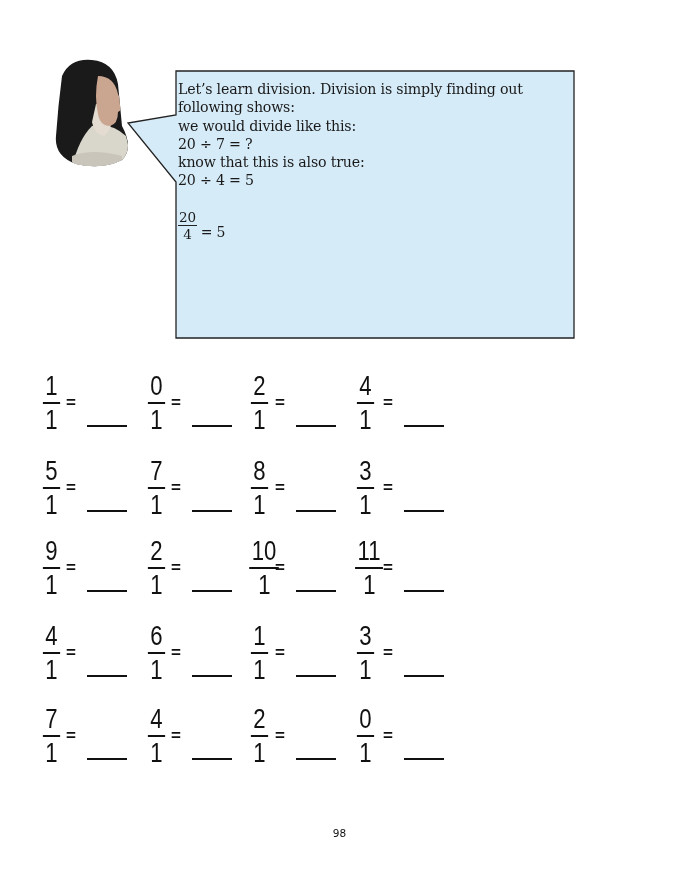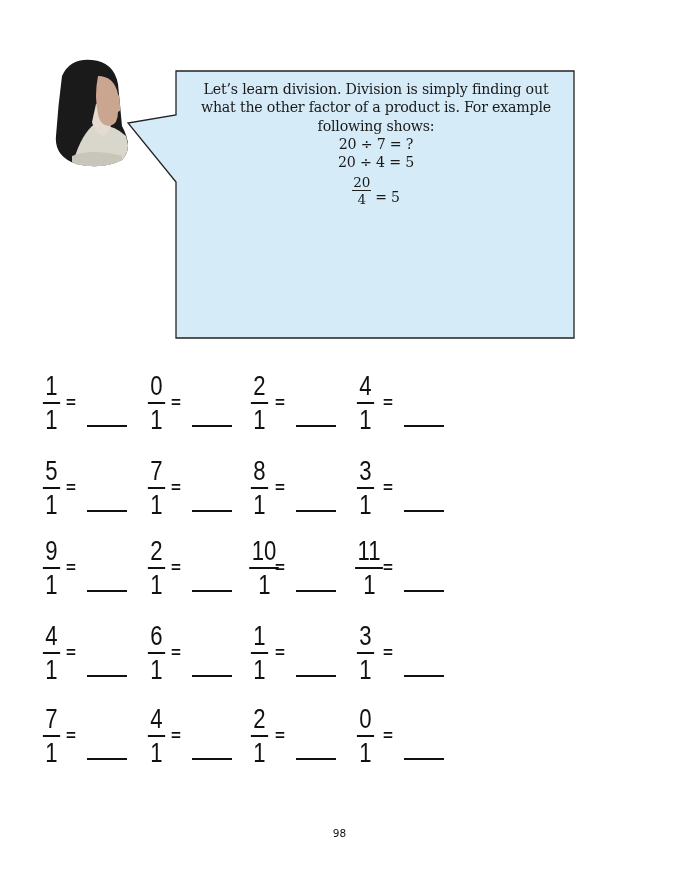--- a/index.html
+++ b/index.html
@@ -3,26 +3,26 @@
 <meta charset="utf-8">
 <style>
   html, body { margin: 0; padding: 0; background: #ffffff; }
   body { width: 679px; height: 885px; position: relative; overflow: hidden; font-family: "DejaVu Serif", serif; }
 
   .portrait { position: absolute; left: 52px; top: 56px; width: 82px; height: 112px; }
   .bubble-svg { position: absolute; left: 0; top: 0; width: 679px; height: 400px; pointer-events: none; }
 
   .bubble-text {
     position: absolute; left: 178px; top: 80px; width: 396px;
-    text-align: center; color: #1a1a1a;
+    color: #1a1a1a;
     font-family: "DejaVu Serif", serif; font-size: 14.2px; line-height: 18.3px;
     letter-spacing: -0.2px;
   }
   .bubble-text .ln { display: block; }
-  .frac-ex { display: inline-flex; align-items: center; margin-top: 4px; }
+  .frac-ex { display: inline-flex; align-items: center; margin-top: 20px; }
   .frac-ex .f { display: inline-flex; flex-direction: column; align-items: center; line-height: 15px; }
   .frac-ex .num { border-bottom: 1.3px solid #222; padding: 0 1px; font-size: 13.5px; }
   .frac-ex .den { font-size: 13.5px; padding-top: 1px; }
   .frac-ex .eq { margin-left: 4px; margin-top: 12px; font-size: 14px; }
 
   .grid { position: absolute; left: 0; top: 0; }
   .problem { position: absolute; height: 66px; }
   .problem .frac { position: absolute; display: flex; flex-direction: column; align-items: center;
     font-family: "Liberation Sans", sans-serif; font-size: 27px; line-height: 27px; color: #111; }
   .problem .frac .num { padding: 0 3px 2px 3px; border-bottom: 2px solid #111; font-weight: normal; transform: scaleX(0.82); }
@@ -52,23 +52,24 @@
     </g>
   </svg>
 </div>
 
 <svg class="bubble-svg" viewBox="0 0 679 400">
   <path d="M176,71 L574,71 L574,338 L176,338 L176,182 L128,123 L176,115 Z" fill="#d6ebf8" stroke="#222222" stroke-width="1.3"></path>
 </svg>
 
 <div class="bubble-text">
   <span class="ln">Let’s learn division. Division is simply finding out</span>
-  <span class="ln">what the other factor of a product is. For example</span>
   <span class="ln">following shows:</span>
+  <span class="ln">we would divide like this:</span>
   <span class="ln">20 ÷ 7 = ?</span>
+  <span class="ln">know that this is also true:</span>
   <span class="ln">20 ÷ 4 = 5</span>
   <span class="frac-ex">
     <span class="f">
       <span class="num">20</span>
       <span class="den">4</span>
     </span>
     <span class="eq">= 5</span>
   </span>
 </div>
 

